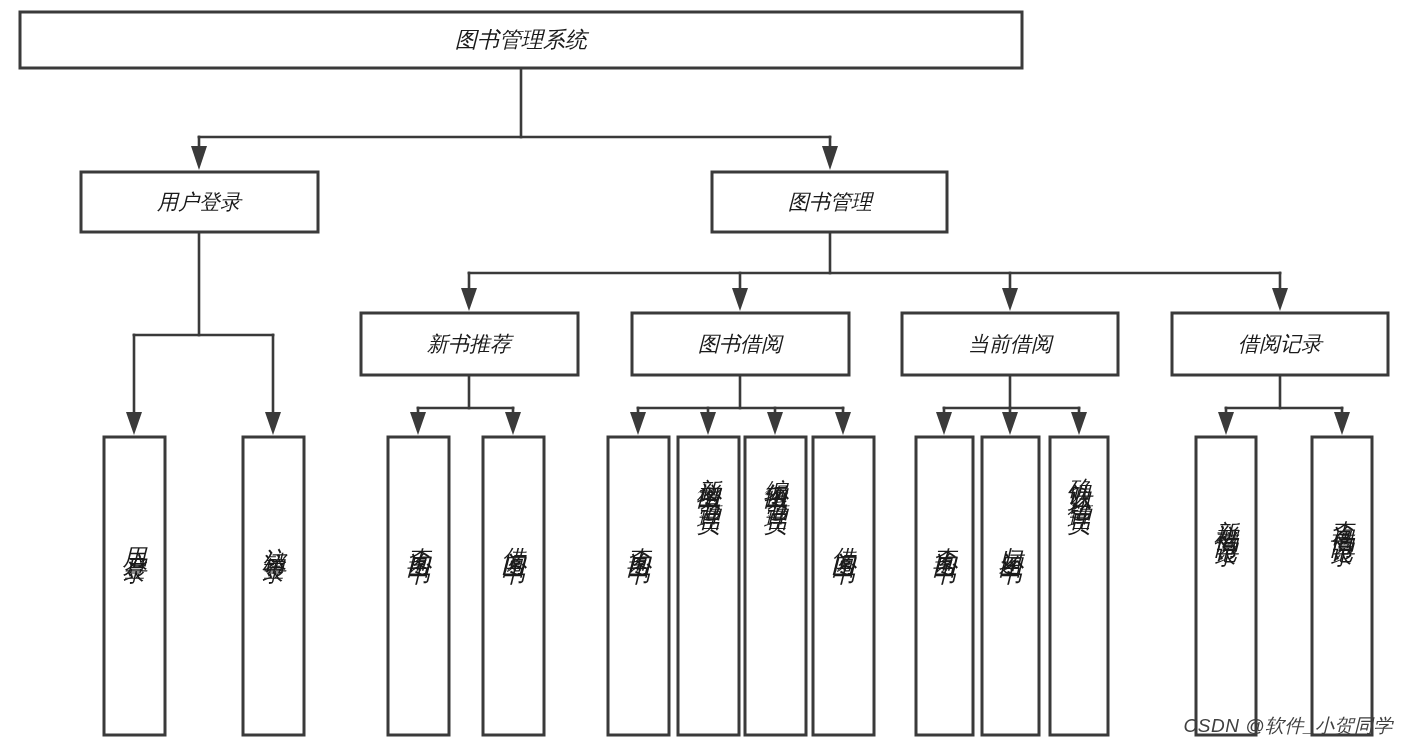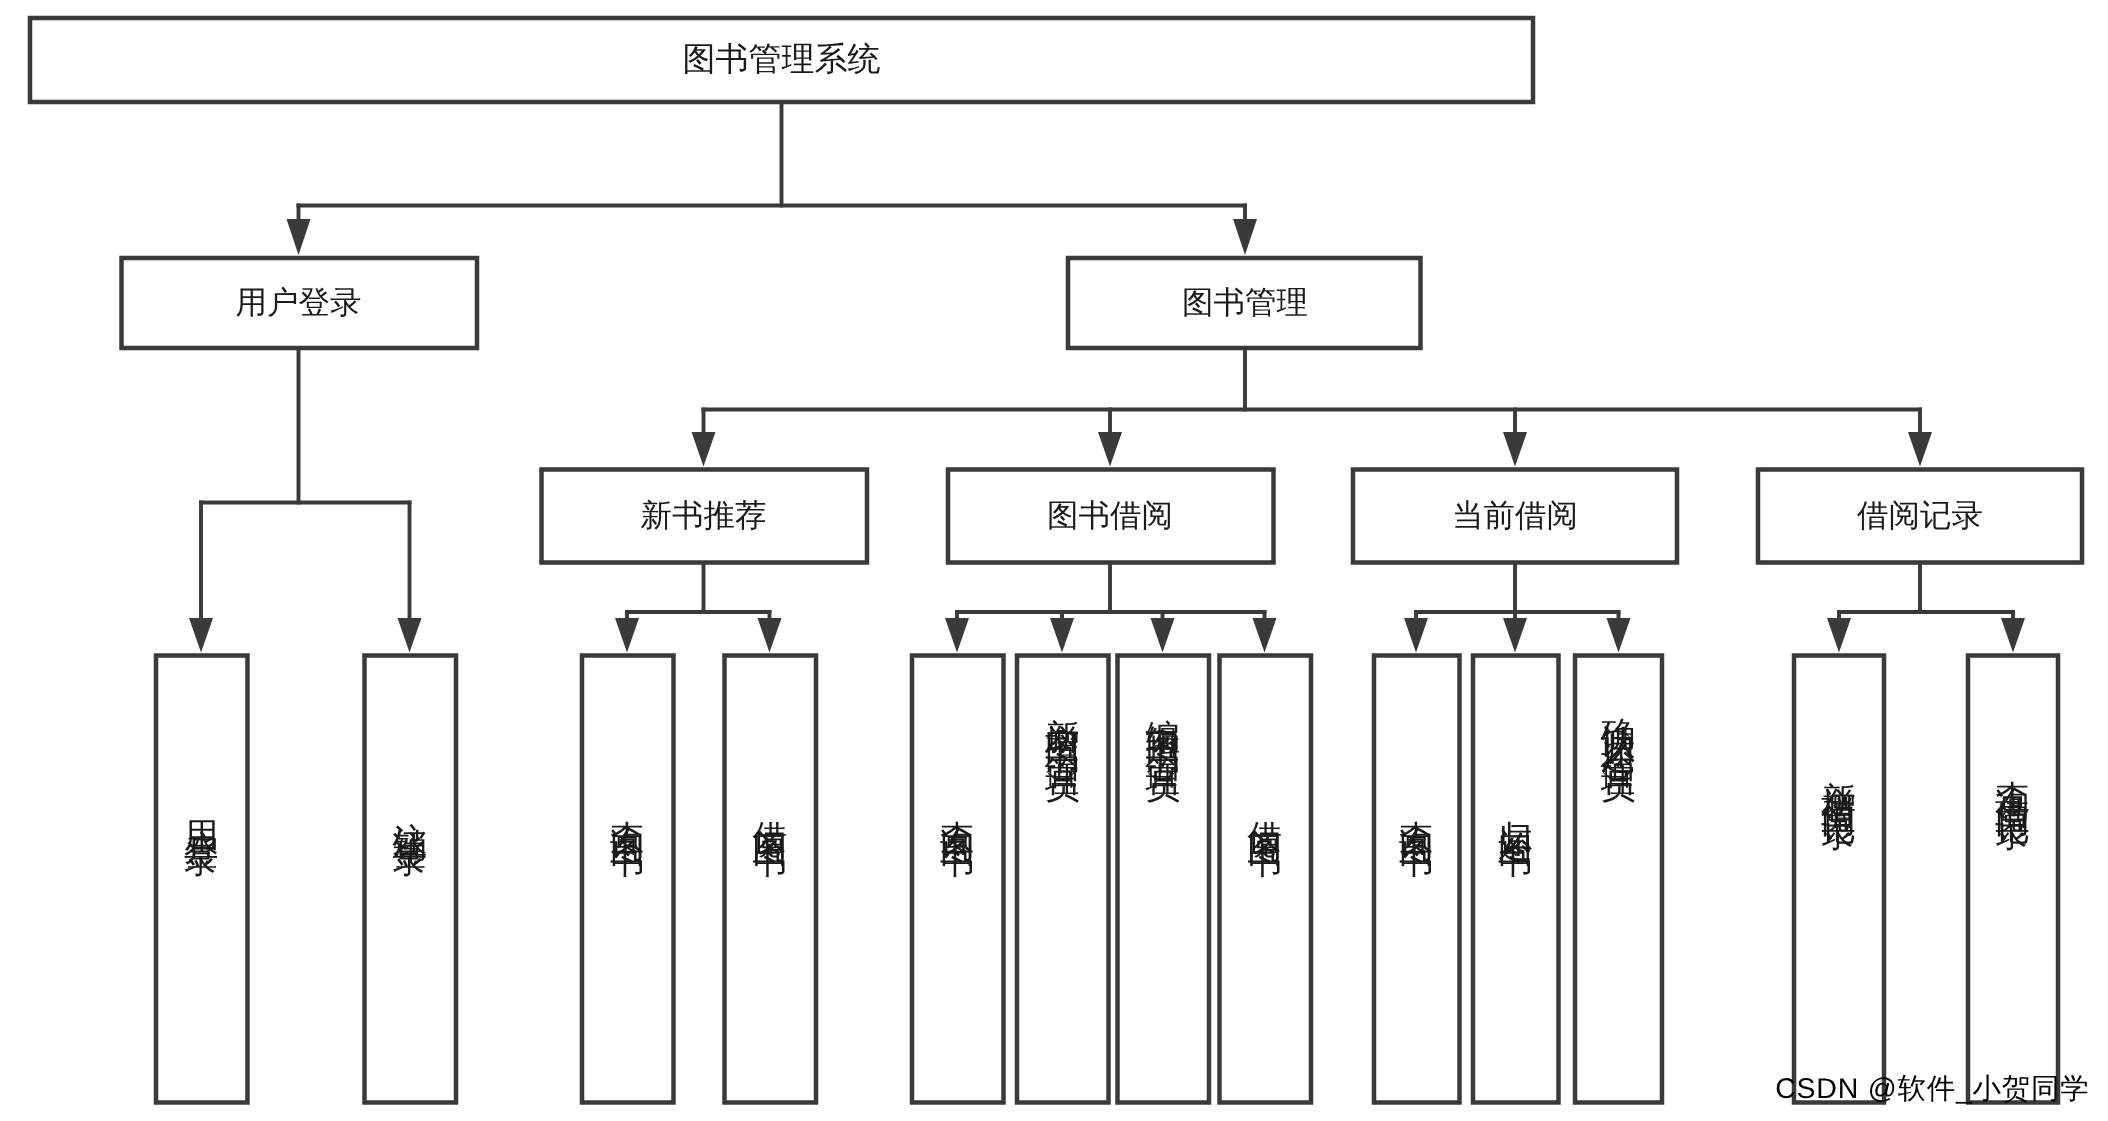--- a/index.html
+++ b/index.html
@@ -12,20 +12,21 @@
     height: 747px;
     font-family: "Liberation Sans", "DejaVu Sans", sans-serif;
     overflow: hidden;
     position: relative;
   }
   #diagram-root {
     position: absolute;
     left: 0; top: 0;
     width: 1405px;
     height: 747px;
+    font-style: italic;
   }
   svg.diagram {
     display: block;
     width: 1405px;
     height: 747px;
   }
   .node-box {
     fill: #ffffff;
     stroke: #3a3a3a;
     stroke-width: 3;
@@ -71,21 +72,21 @@
     letter-spacing: 5px;
     color: #1a1a1a;
     white-space: nowrap;
   }
   .watermark {
     position: absolute;
     right: 12px;
     bottom: 8px;
     font-family: "Liberation Sans", "DejaVu Sans", sans-serif;
     font-size: 19px;
-    color: #000000;
+    color: #404040;
     letter-spacing: 0.5px;
     white-space: nowrap;
     user-select: none;
   }
 </style>
 </head>
 <body>
 
 <div id="diagram-root">
 

